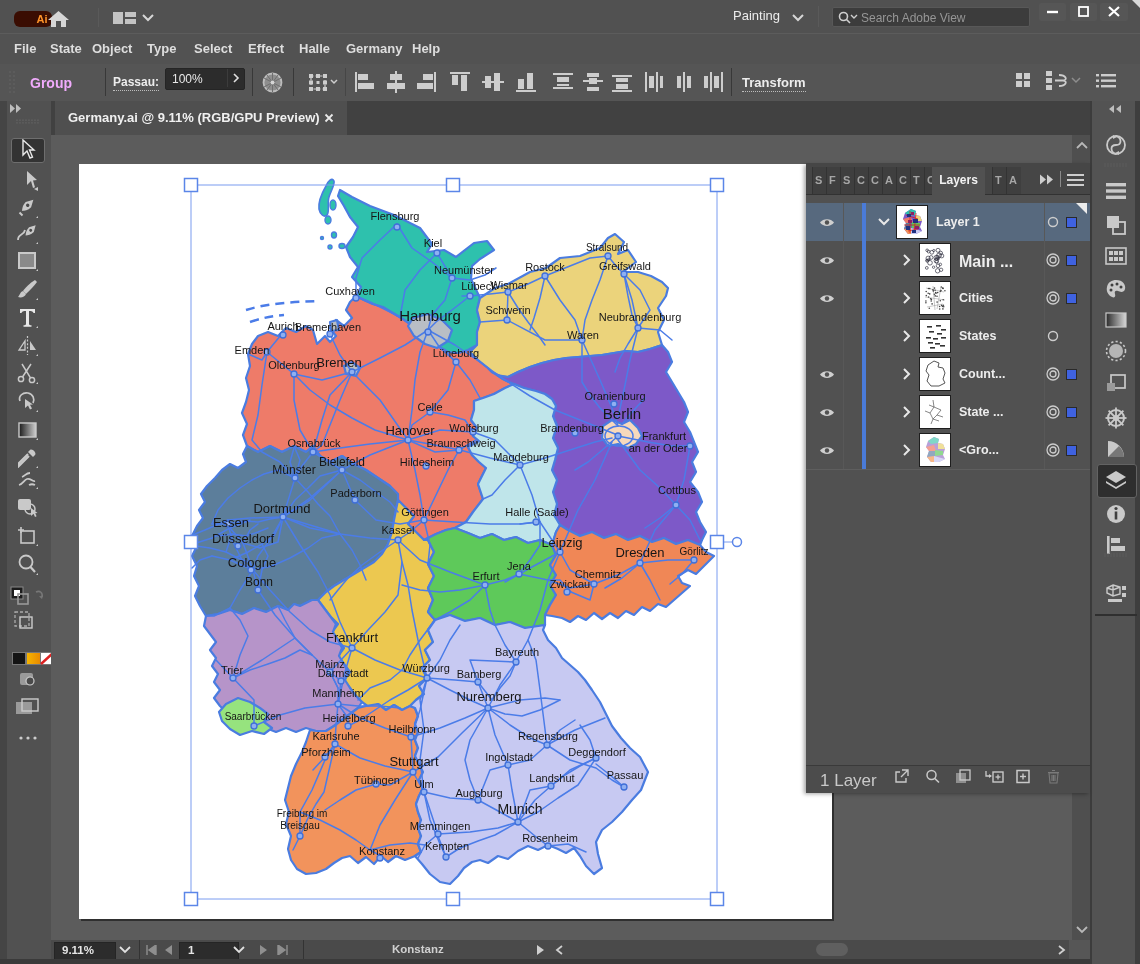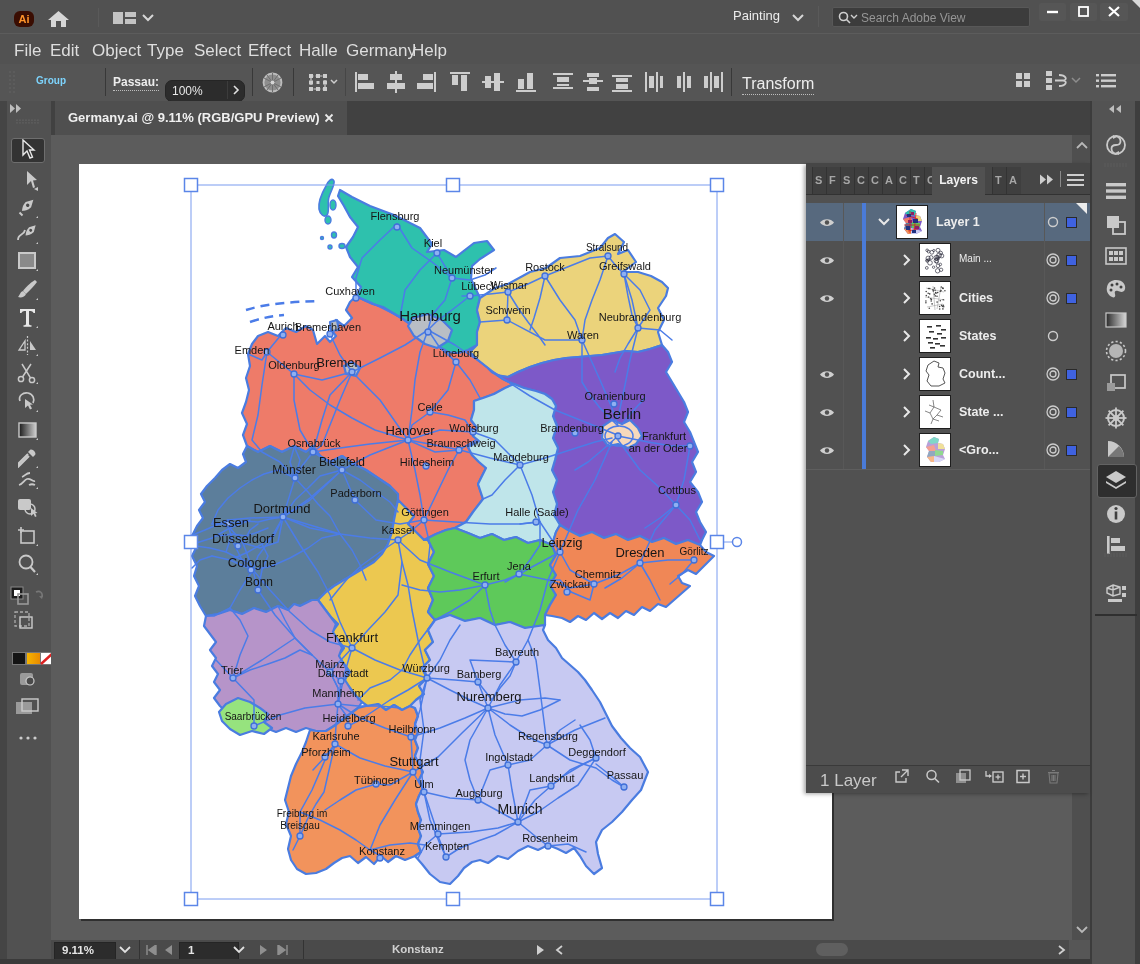--- a/index.html
+++ b/index.html
@@ -1,38 +1,38 @@
 <!DOCTYPE html>
 <html><head>
 <meta charset="utf-8">
 <style>
   html,body{margin:0;padding:0;width:1140px;height:964px;overflow:hidden;
     font-family:"Liberation Sans",sans-serif;background:#515151;}
   .abs{position:absolute;}
   #titlebar{left:0;top:0;width:1140px;height:33px;background:#515151;}
   #menubar{left:0;top:33px;width:1140px;height:31px;background:#525252;border-top:1px solid #5c5c5c;}
-  .menuitem{position:absolute;top:7px;color:#dedede;font-size:17px;}
+  .menuitem{position:absolute;top:7px;color:#dedede;font-size:13px;font-weight:bold;}
   #controlbar{left:0;top:64px;width:1140px;height:37px;background:#555555;border-bottom:1px solid #3a3a3a;}
   #tabbar{left:51px;top:101px;width:1041px;height:34px;background:#414141;padding-left:36px;}
   #tab{position:absolute;left:4px;top:0;width:292px;height:34px;background:#4f4f4f;color:#f0f0f0;font-size:13px;font-weight:bold;line-height:33px;padding-left:13px;box-sizing:border-box;}
   #toolheader{left:0px;top:101px;width:51px;height:34px;background:#414141;}
   #toolbar{left:7px;top:101px;width:44px;height:858px;background:#515151;}
   #leftsliver{left:0;top:101px;width:7px;height:858px;background:#454545;}
   #canvas{left:51px;top:135px;width:1041px;height:805px;background:#5c5c5c;}
   #artboard{left:79px;top:164px;width:753px;height:755px;background:#ffffff;box-shadow:2px 2px 0 #2f2f2f;}
   #statusbar{left:51px;top:940px;width:1041px;height:19px;background:#4a4a4a;}
   #bottomstrip{left:0;top:959px;width:1140px;height:5px;background:#3a3a3a;}
   #dock{left:1090px;top:101px;width:50px;height:863px;background:#535353;border-right:5px solid #3e3e3e;border-left:2px solid #3c3c3c;box-sizing:border-box;}
   #layerspanel{left:806px;top:163px;width:284px;height:629px;background:#515151;box-shadow:-2px 2px 4px rgba(0,0,0,.35);}
   .fld{position:absolute;background:#2c2c2c;border:1px solid #252525;border-radius:2px;}
 </style>
 </head>
 <body>
 <div class="abs" id="titlebar">
-  <div class="abs" style="left:14px;top:11px;width:20px;height:16px;background:#3a0d02;border-radius:6px;color:#ff9429;font-size:11px;font-weight:bold;text-align:center;line-height:16px;">Ai</div>
+  <div class="abs" style="left:14px;top:11px;width:20px;height:16px;background:#3a0d02;border-radius:6px;color:#ff9429;font-size:11px;font-weight:bold;text-align:center;line-height:16px;padding-left:18px;">Ai</div>
   <svg class="abs" style="left:47px;top:10px" width="23" height="18" viewBox="0 0 23 18">
       <path d="M11.5 1 L22 10 L19 10 L19 17 L14 17 L14 11 L9 11 L9 17 L4 17 L4 10 L1 10 Z" fill="#d6d6d6"></path>
     </svg>
   <div class="abs" style="left:98px;top:8px;width:1px;height:19px;background:#5a5a5a;"></div>
   <svg class="abs" style="left:113px;top:12px" width="23" height="12" viewBox="0 0 23 12">
       <rect x="0" y="0" width="10" height="12" fill="#c3c3c3"></rect>
       <rect x="12" y="0" width="11" height="5" fill="#c3c3c3"></rect>
       <rect x="12" y="7" width="11" height="5" fill="#c3c3c3"></rect>
     </svg>
   <svg class="abs" style="left:142px;top:14px" width="12" height="8" viewBox="0 0 12 8">
@@ -57,21 +57,21 @@
   <div class="abs" style="left:1070px;top:3px;width:27px;height:18px;background:#565656;border-radius:2px;"><svg width="27" height="18">
         <rect x="9" y="4" width="9" height="9" stroke="#fff" stroke-width="1.8" fill="none"></rect>
       </svg></div>
   <div class="abs" style="left:1100px;top:3px;width:28px;height:18px;background:#565656;border-radius:2px;"><svg width="28" height="18">
         <path d="M9 4 L19 13 M19 4 L9 13" stroke="#fff" stroke-width="2.2"></path>
       </svg></div>
   <div class="abs" style="left:1132px;top:0;width:0;height:0;border-right:8px solid #d8d8d8;border-bottom:8px solid transparent;"></div>
 </div>
 <div class="abs" id="menubar">
   <span class="menuitem" style="left:14px">File</span>
-  <span class="menuitem" style="left:50px">Edit</span>
+  <span class="menuitem" style="left:50px">State</span>
   <span class="menuitem" style="left:92px">Object</span>
   <span class="menuitem" style="left:147px">Type</span>
   <span class="menuitem" style="left:194px">Select</span>
   <span class="menuitem" style="left:248px">Effect</span>
   <span class="menuitem" style="left:299px">Halle</span>
   <span class="menuitem" style="left:346px">Germany</span>
   <span class="menuitem" style="left:412px">Help</span>
 </div>
 <div class="abs" id="controlbar">
   <svg class="abs" style="left:8px;top:6px" width="8" height="26" viewBox="0 0 8 26">
@@ -83,24 +83,24 @@
         <circle cx="2" cy="10" r="1"></circle>
         <circle cx="6" cy="10" r="1"></circle>
         <circle cx="2" cy="14" r="1"></circle>
         <circle cx="6" cy="14" r="1"></circle>
         <circle cx="2" cy="18" r="1"></circle>
         <circle cx="6" cy="18" r="1"></circle>
         <circle cx="2" cy="22" r="1"></circle>
         <circle cx="6" cy="22" r="1"></circle>
       </g>
     </svg>
-  <span class="abs" style="left:36px;top:11px;color:#7dd3fc;font-size:10px;font-weight:bold;">Group</span>
+  <span class="abs" style="left:30px;top:11px;color:#f0abfc;font-size:14px;font-weight:bold;">Group</span>
   <div class="abs" style="left:105px;top:4px;width:1px;height:28px;background:#383838;"></div>
   <span class="abs" style="left:113px;top:11px;color:#ededed;font-size:12px;font-weight:bold;border-bottom:1px dotted #bdbdbd;padding-bottom:1px;">Passau:</span>
-  <div class="fld" style="left:165px;top:16px;width:78px;height:20px;border-radius:7px;">
+  <div class="fld" style="left:165px;top:4px;width:78px;height:20px;">
       <span style="position:absolute;left:6px;top:3px;color:#e8e8e8;font-size:12px;">100%</span>
     <div style="position:absolute;right:0;top:0;width:16px;height:18px;border-left:1px solid #3c3c3c;"><svg width="16" height="18">
           <path d="M6 5 L10 9 L6 13" stroke="#e0e0e0" stroke-width="1.6" fill="none"></path>
         </svg></div>
   </div>
   <div class="abs" style="left:252px;top:4px;width:1px;height:28px;background:#383838;"></div>
   <svg class="abs" style="left:262px;top:8px" width="21" height="21" viewBox="0 0 21 21">
     <circle cx="10.5" cy="10.5" r="9" fill="#8e8e8e"></circle>
       <circle cx="10.5" cy="10.5" r="9" fill="none" stroke="#bdbdbd" stroke-width="1.8"></circle>
     <g stroke="#6e6e6e" stroke-width="1">
@@ -188,21 +188,21 @@
       <rect x="10" y="1" width="2" height="20" fill="#cdcdcd"></rect>
       <rect x="14" y="5" width="4" height="12" fill="#cdcdcd"></rect>
     </svg>
 <svg class="abs" style="left:702px;top:7px" width="22" height="22" viewBox="0 0 22 22">
       <rect x="2" y="5" width="4" height="12" fill="#cdcdcd"></rect>
       <rect x="8" y="1" width="2" height="20" fill="#cdcdcd"></rect>
       <rect x="12" y="5" width="5" height="12" fill="#cdcdcd"></rect>
       <rect x="19" y="1" width="2" height="20" fill="#cdcdcd"></rect>
     </svg>
   <div class="abs" style="left:731px;top:4px;width:1px;height:28px;background:#383838;"></div>
-  <span class="abs" style="left:742px;top:11px;color:#ededed;font-size:16px;font-weight:normal;border-bottom:1px dotted #bdbdbd;padding-bottom:1px;">Transform</span>
+  <span class="abs" style="left:742px;top:11px;color:#ededed;font-size:13px;font-weight:bold;border-bottom:1px dotted #bdbdbd;padding-bottom:1px;">Transform</span>
   <svg class="abs" style="left:1016px;top:9px" width="15" height="15" viewBox="0 0 15 15">
       <g fill="#cdcdcd">
         <rect x="0" y="0" width="6" height="6"></rect>
         <rect x="8" y="0" width="6" height="6"></rect>
         <rect x="0" y="8" width="6" height="6"></rect>
         <rect x="8" y="8" width="6" height="6"></rect>
       </g>
     </svg>
   <svg class="abs" style="left:1046px;top:7px" width="36" height="20" viewBox="0 0 36 20">
     <g fill="#cdcdcd">
@@ -1034,21 +1034,21 @@
         <circle cx="7.1" cy="13.2" r="2.1" fill="none" stroke="#334" stroke-width="0.7"></circle>
         <circle cx="7.7" cy="14.8" r="1.1" fill="none" stroke="#334" stroke-width="0.7"></circle>
         <circle cx="17.0" cy="20.8" r="1.8" fill="none" stroke="#334" stroke-width="0.7"></circle>
         <circle cx="20.8" cy="10.9" r="2.0" fill="none" stroke="#334" stroke-width="0.7"></circle>
         <circle cx="15.7" cy="16.8" r="1.6" fill="none" stroke="#334" stroke-width="0.7"></circle>
         <circle cx="20.1" cy="24.8" r="1.7" fill="none" stroke="#334" stroke-width="0.7"></circle>
         <circle cx="17.0" cy="5.3" r="2.0" fill="none" stroke="#334" stroke-width="0.7"></circle>
         <circle cx="16.6" cy="25.8" r="2.2" fill="none" stroke="#334" stroke-width="0.7"></circle>
         <circle cx="10.1" cy="12.5" r="1.9" fill="none" stroke="#334" stroke-width="0.7"></circle>
       </svg></div>
-<span class="abs" style="left:153px;top:90px;color:#ededed;font-size:10px;font-weight:normal;">Main ...</span>
+<span class="abs" style="left:153px;top:90px;color:#ededed;font-size:16px;font-weight:bold;">Main ...</span>
 <div class="abs" style="left:238px;top:78px;width:1px;height:38px;background:#585858;"></div>
 <svg class="abs" style="left:240px;top:90px" width="14" height="14">
       <circle cx="7" cy="7" r="6" fill="none" stroke="#cdcdcd" stroke-width="1.3"></circle>
       <circle cx="7" cy="7" r="3" fill="none" stroke="#cdcdcd" stroke-width="1.3"></circle>
     </svg>
 <div class="abs" style="left:260px;top:92px;width:9px;height:9px;background:#3f62e0;border:1px solid #2a2a2a;"></div>
 <div class="abs" style="left:0;top:116px;width:284px;height:38px;background:#515151;border-bottom:1px solid #5e5e5e;"></div>
 <svg class="abs" style="left:13px;top:130px" width="16" height="11" viewBox="0 0 16 11">
       <path d="M1 5.5 C4 1 12 1 15 5.5 C12 10 4 10 1 5.5 Z" fill="#cfcfcf"></path>
       <circle cx="8" cy="5.5" r="2.2" fill="#515151"></circle>

